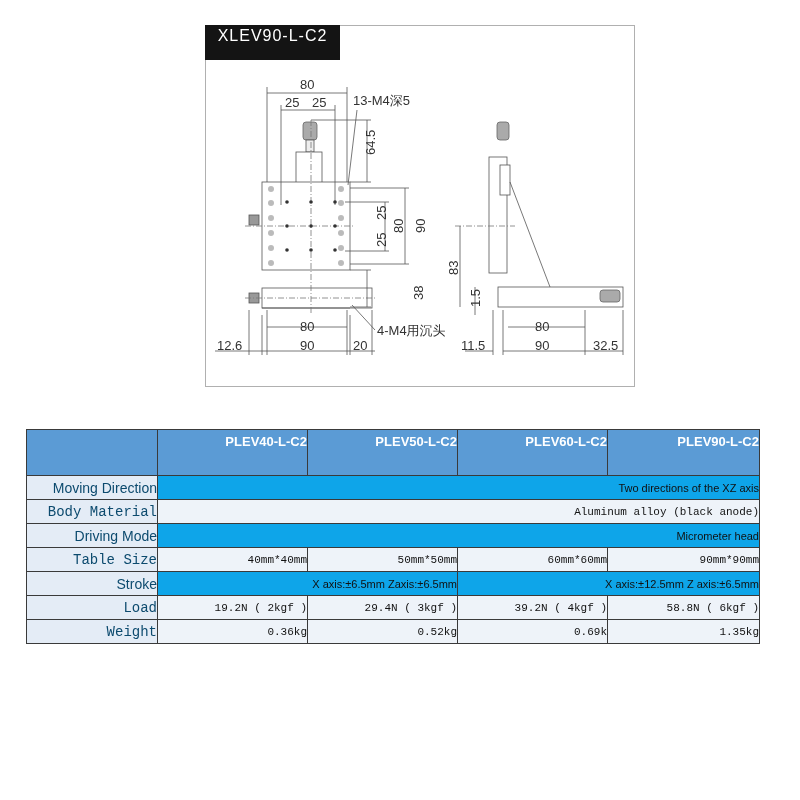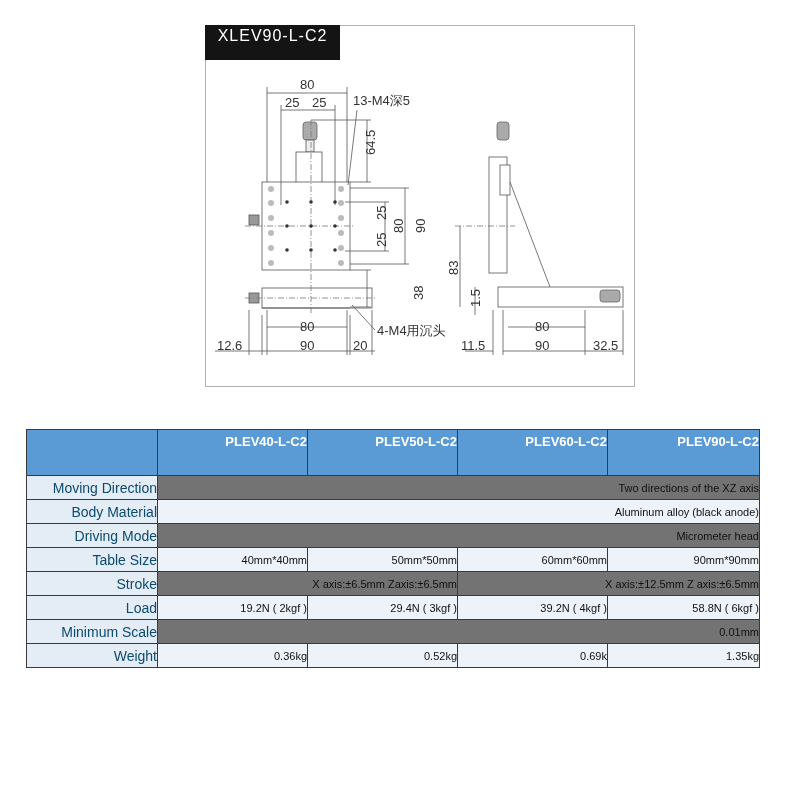--- a/index.html
+++ b/index.html
@@ -6,22 +6,22 @@
   body { width:800px; height:800px; position:relative; overflow:hidden; font-family:"Liberation Sans", sans-serif; }
   .frame { position:absolute; left:205px; top:25px; width:430px; height:362px; border:1px solid #b0b0b0; box-sizing:border-box; background:#fff; }
   .title-tag { position:absolute; left:205px; top:25px; width:135px; height:35px; background:#141414; color:#fff; font-size:16px; letter-spacing:1px; line-height:22px; text-align:center; font-family:"Liberation Sans", sans-serif; }
   svg.drawing { position:absolute; left:205px; top:25px; }
   .dim { font-family:"Liberation Sans", sans-serif; font-size:13px; fill:#333; }
   table.spec { position:absolute; left:26px; top:429px; width:733px; border-collapse:collapse; table-layout:fixed; font-family:"Liberation Sans", sans-serif; }
   table.spec td, table.spec th { border:1px solid #3a3a3a; padding:0; text-align:right; }
   table.spec th { background:#5b9bd5; color:#fff; font-size:13px; font-weight:bold; height:41px; vertical-align:top; padding-top:4px; }
   table.spec td.label { font-size:14px; color:#0c4a6e; height:23px; }
   table.spec td.val { font-size:11px; color:#111; height:23px; }
-  tr.shade td { background:#737373; }
-  tr.plain td { background:#eef3f9; }
+  tr.shade td { background:#0ea5e9; }
+  tr.plain td { background:#eef3f9;font-family:Liberation Mono, monospace; }
   tr.plain td.label, tr.shade td.label { background:#e4ecf6; }
 </style>
 </head>
 <body>
 
 <div class="frame"></div>
 
 <svg class="drawing" width="432" height="364" viewBox="0 0 432 364">
   <g stroke="#555" stroke-width="0.8" fill="none">
 
@@ -183,24 +183,20 @@
     <td class="val" colspan="2">X axis:±6.5mm Zaxis:±6.5mm</td>
     <td class="val" colspan="2">X axis:±12.5mm Z axis:±6.5mm</td>
   </tr>
   <tr class="plain">
     <td class="label">Load</td>
     <td class="val">19.2N ( 2kgf )</td>
     <td class="val">29.4N ( 3kgf )</td>
     <td class="val">39.2N ( 4kgf )</td>
     <td class="val">58.8N ( 6kgf )</td>
   </tr>
-  <tr class="shade">
-    <td class="label">Minimum Scale</td>
-    <td class="val" colspan="4">0.01mm</td>
-  </tr>
   <tr class="plain">
     <td class="label">Weight</td>
     <td class="val">0.36kg</td>
     <td class="val">0.52kg</td>
     <td class="val">0.69k</td>
     <td class="val">1.35kg</td>
   </tr>
 </tbody>
   </table>
 

